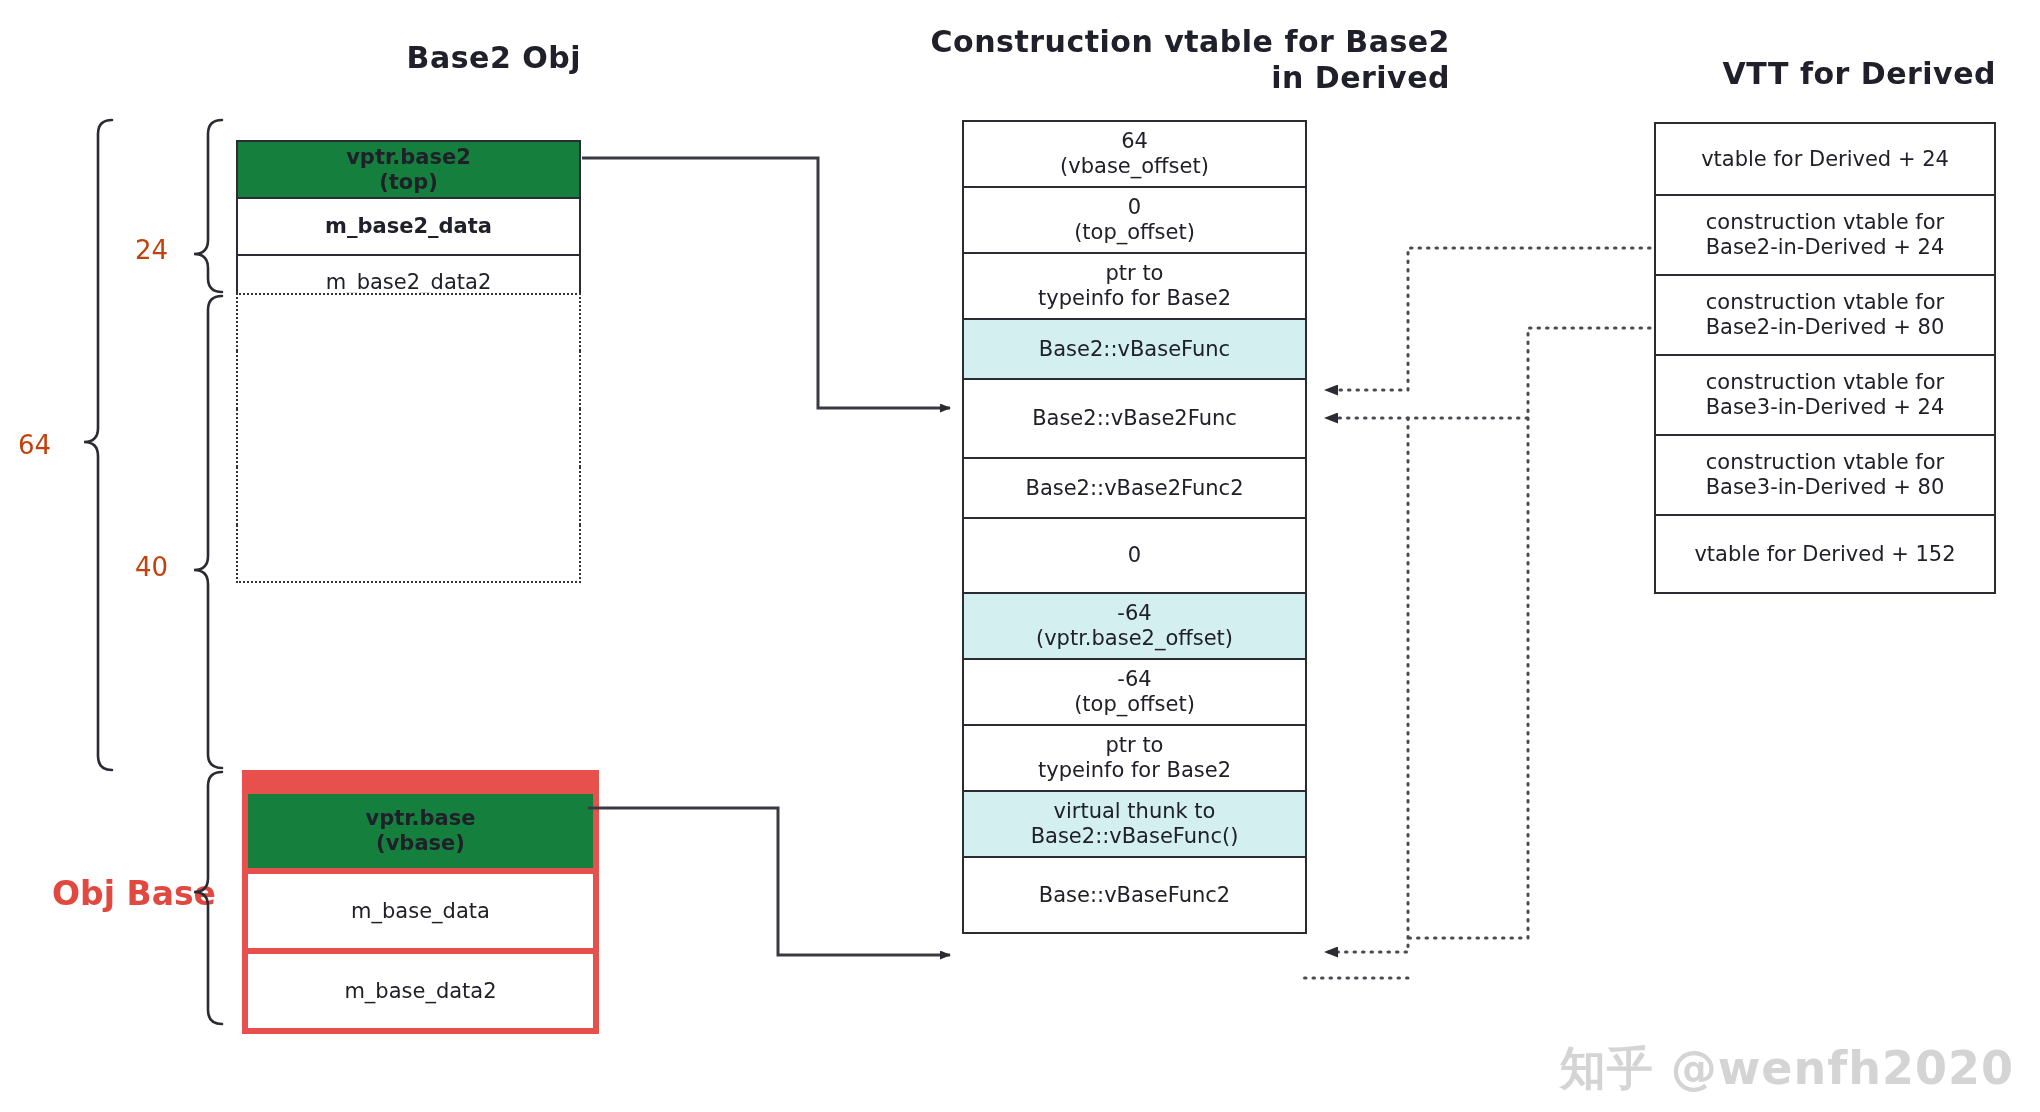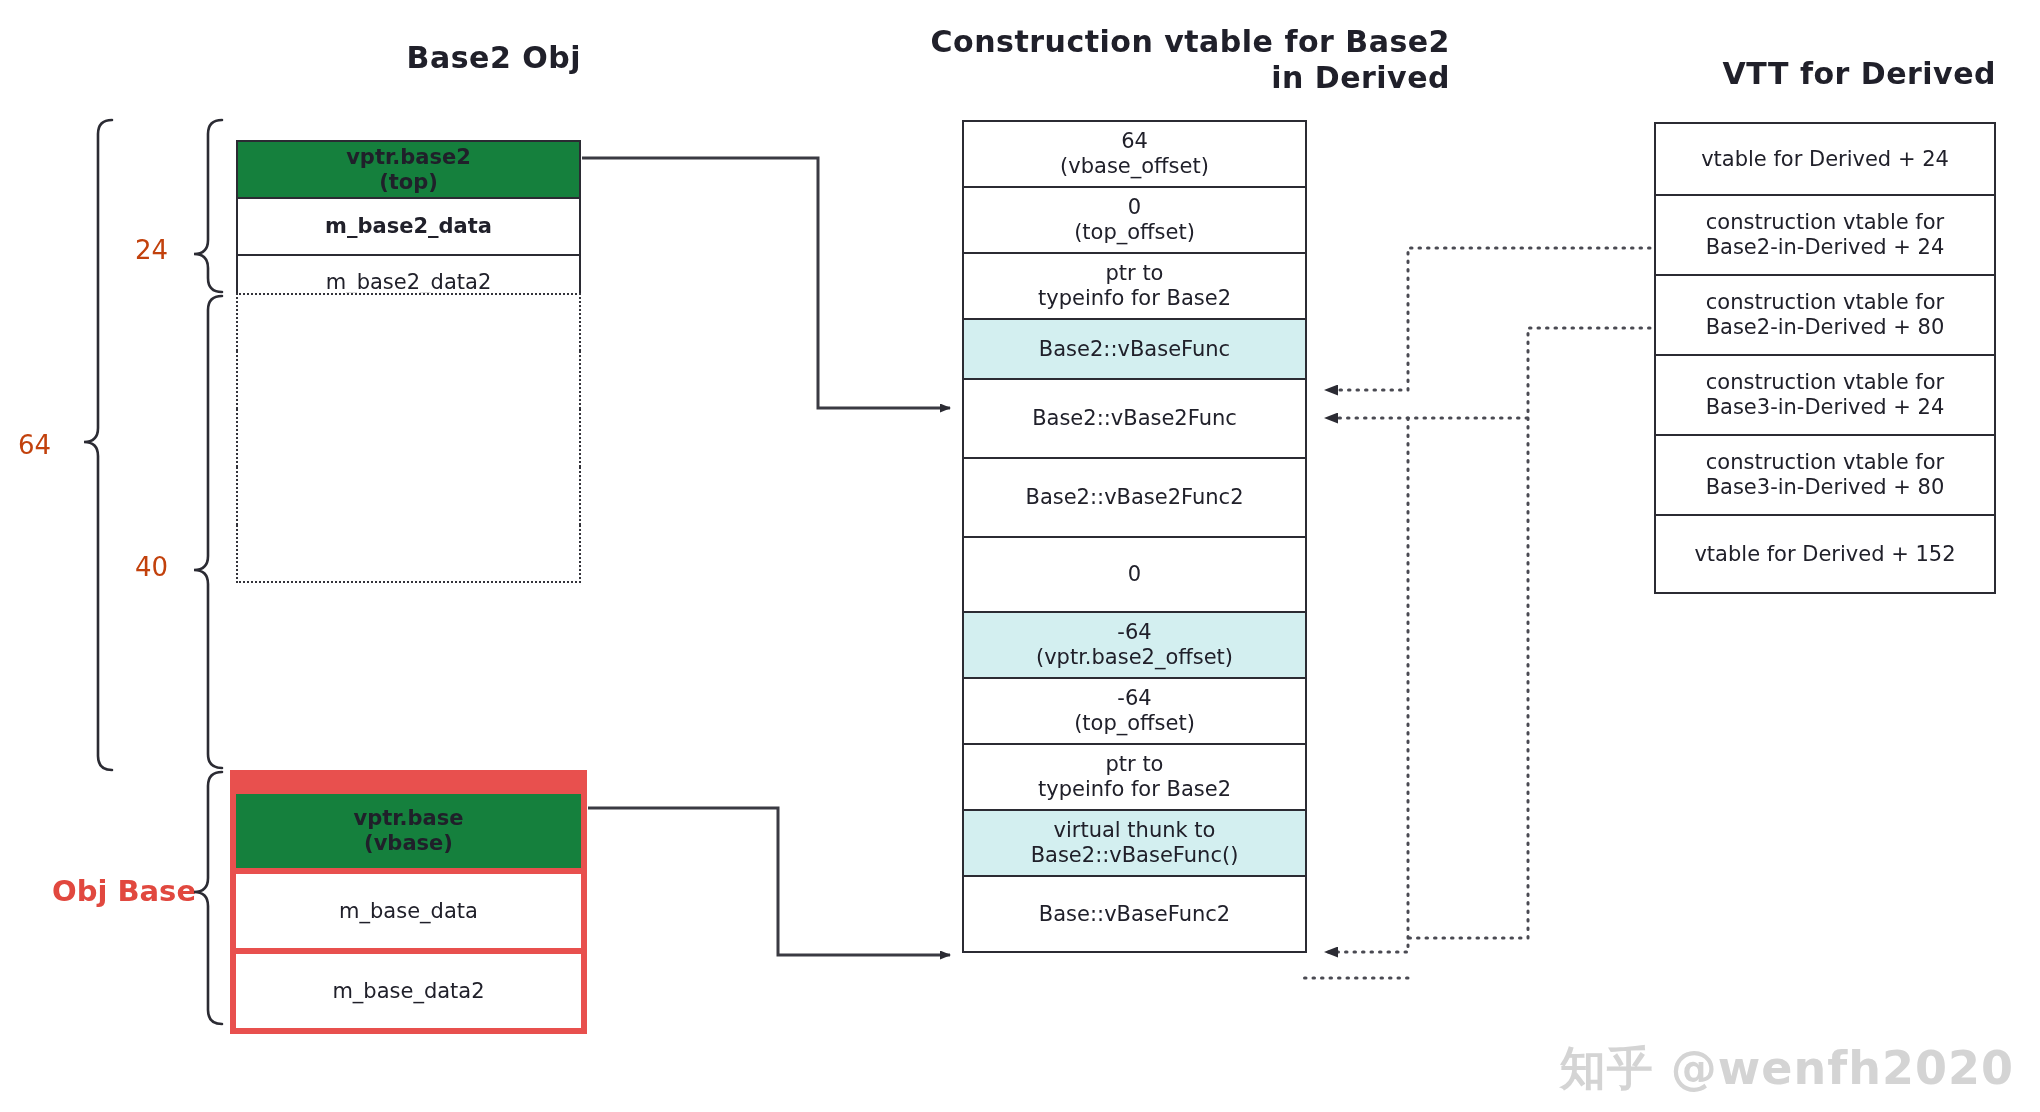--- a/index.html
+++ b/index.html
@@ -22,39 +22,39 @@
   #obj-top .row{height:57px;border-bottom-width:0;}
   #obj-top .row:last-child{border-bottom-width:2px;}
   .pink{background:#15803d;font-weight:bold;margin-top:18px;}
 
   #obj-pad{left:236px;top:293px;width:345px;}
   #obj-pad .row{height:58px;border:2px dotted #33333a;border-bottom-width:0;
                 border-top-width:0;}
   #obj-pad .row:first-child{border-top-width:2px;}
   #obj-pad .row:last-child{border-bottom-width:2px;}
 
-  #obj-base{left:230px;top:770px;width:357px;border:6px solid #e8504e;
+  #obj-base{left:242px;top:770px;width:357px;border:6px solid #e8504e;
             box-sizing:border-box;background:#e8504e;
             display:flex;flex-direction:column;gap:6px;}
   #obj-base .row{height:74px;border:0;}
 
   
   #ctor-vt{left:962px;top:120px;width:345px;}
   #ctor-vt .row{border-bottom-width:0;}
   #ctor-vt .row:last-child{border-bottom-width:2px;}
   .cyan{background:#d3eff0;}
 
   
   #vtt{left:1654px;top:122px;width:342px;}
   #vtt .row{border-bottom-width:0;}
   #vtt .row:last-child{border-bottom-width:2px;}
 
   
   .measure{position:absolute;color:#c2410c;font-size:26px;font-weight:500;}
-  .measure.red{color:#e1483f;font-weight:bold;font-size:29px;}
+  .measure.red{color:#e1483f;font-weight:bold;font-size:33px;}
 
   svg.overlay{position:absolute;left:0;top:0;width:2040px;height:1112px;
               pointer-events:none;}
 
   .wm{position:absolute;right:26px;bottom:12px;color:#d4d4d4;
       font-size:46px;font-weight:bold;letter-spacing:1px;
       font-family:"DejaVu Sans","Liberation Sans",sans-serif;}
 </style>
 </head>
 <body>
@@ -99,21 +99,21 @@
 
   <div class="col" id="ctor-vt">
     <div class="row" style="height:66px;">64
 (vbase_offset)</div>
     <div class="row" style="height:66px;">0
 (top_offset)</div>
     <div class="row" style="height:66px;">ptr to
 typeinfo for Base2</div>
     <div class="row cyan" style="height:60px;">Base2::vBaseFunc</div>
     <div class="row" style="height:79px;">Base2::vBase2Func</div>
-    <div class="row" style="height:79px;">Base2::vBase2Func2</div>
+    <div class="row" style="height:60px;">Base2::vBase2Func2</div>
     <div class="row" style="height:75px;">0</div>
     <div class="row cyan" style="height:66px;">-64
 (vptr.base2_offset)</div>
     <div class="row" style="height:66px;">-64
 (top_offset)</div>
     <div class="row" style="height:66px;">ptr to
 typeinfo for Base2</div>
     <div class="row cyan" style="height:66px;">virtual thunk to
 Base2::vBaseFunc()</div>
     <div class="row" style="height:78px;">Base::vBaseFunc2</div>

